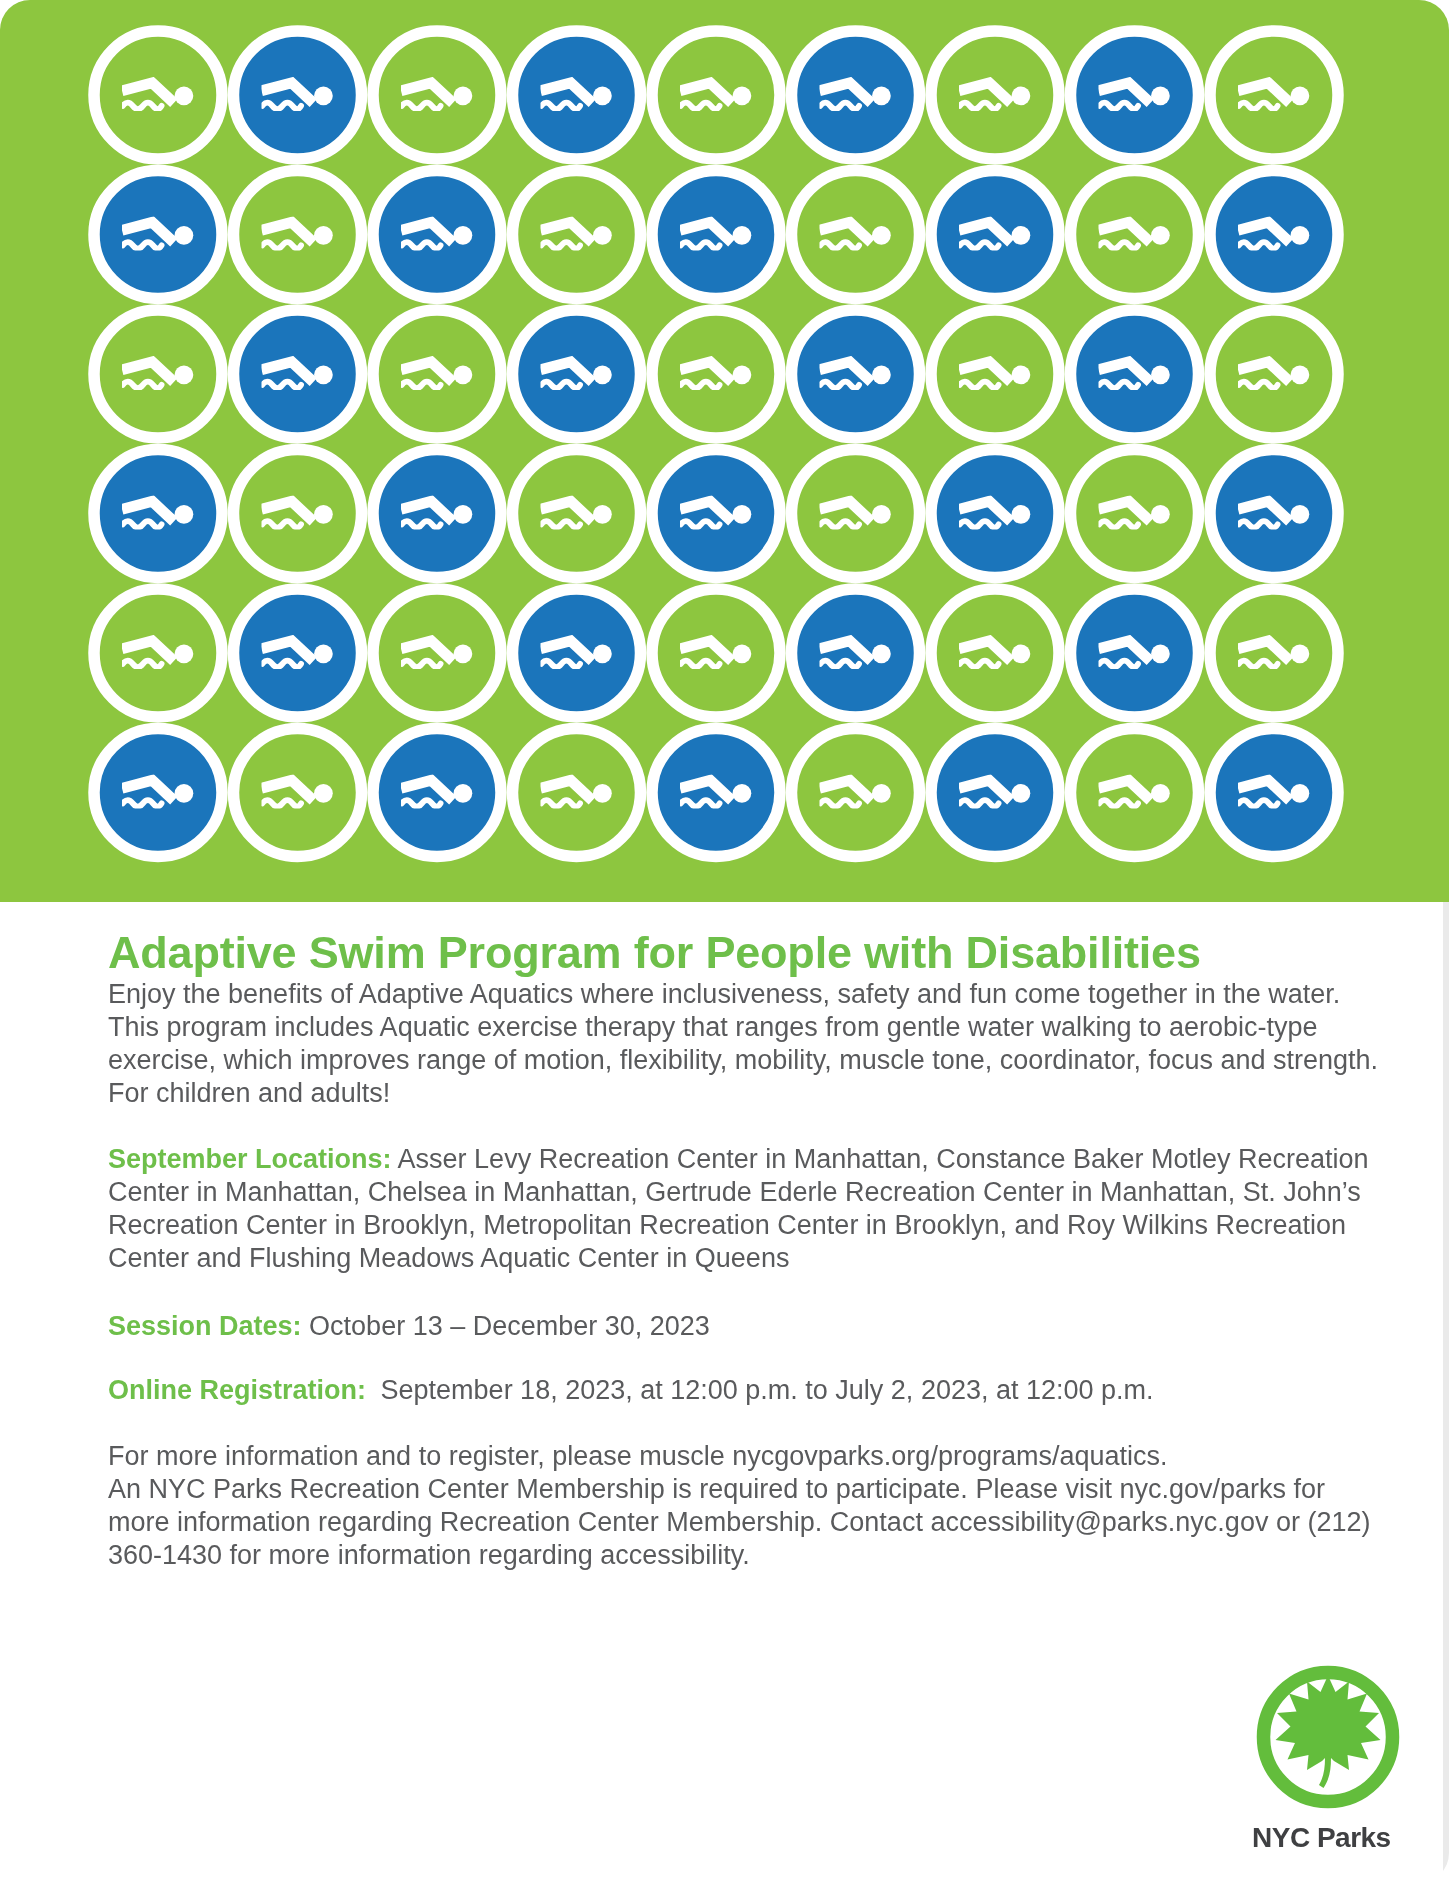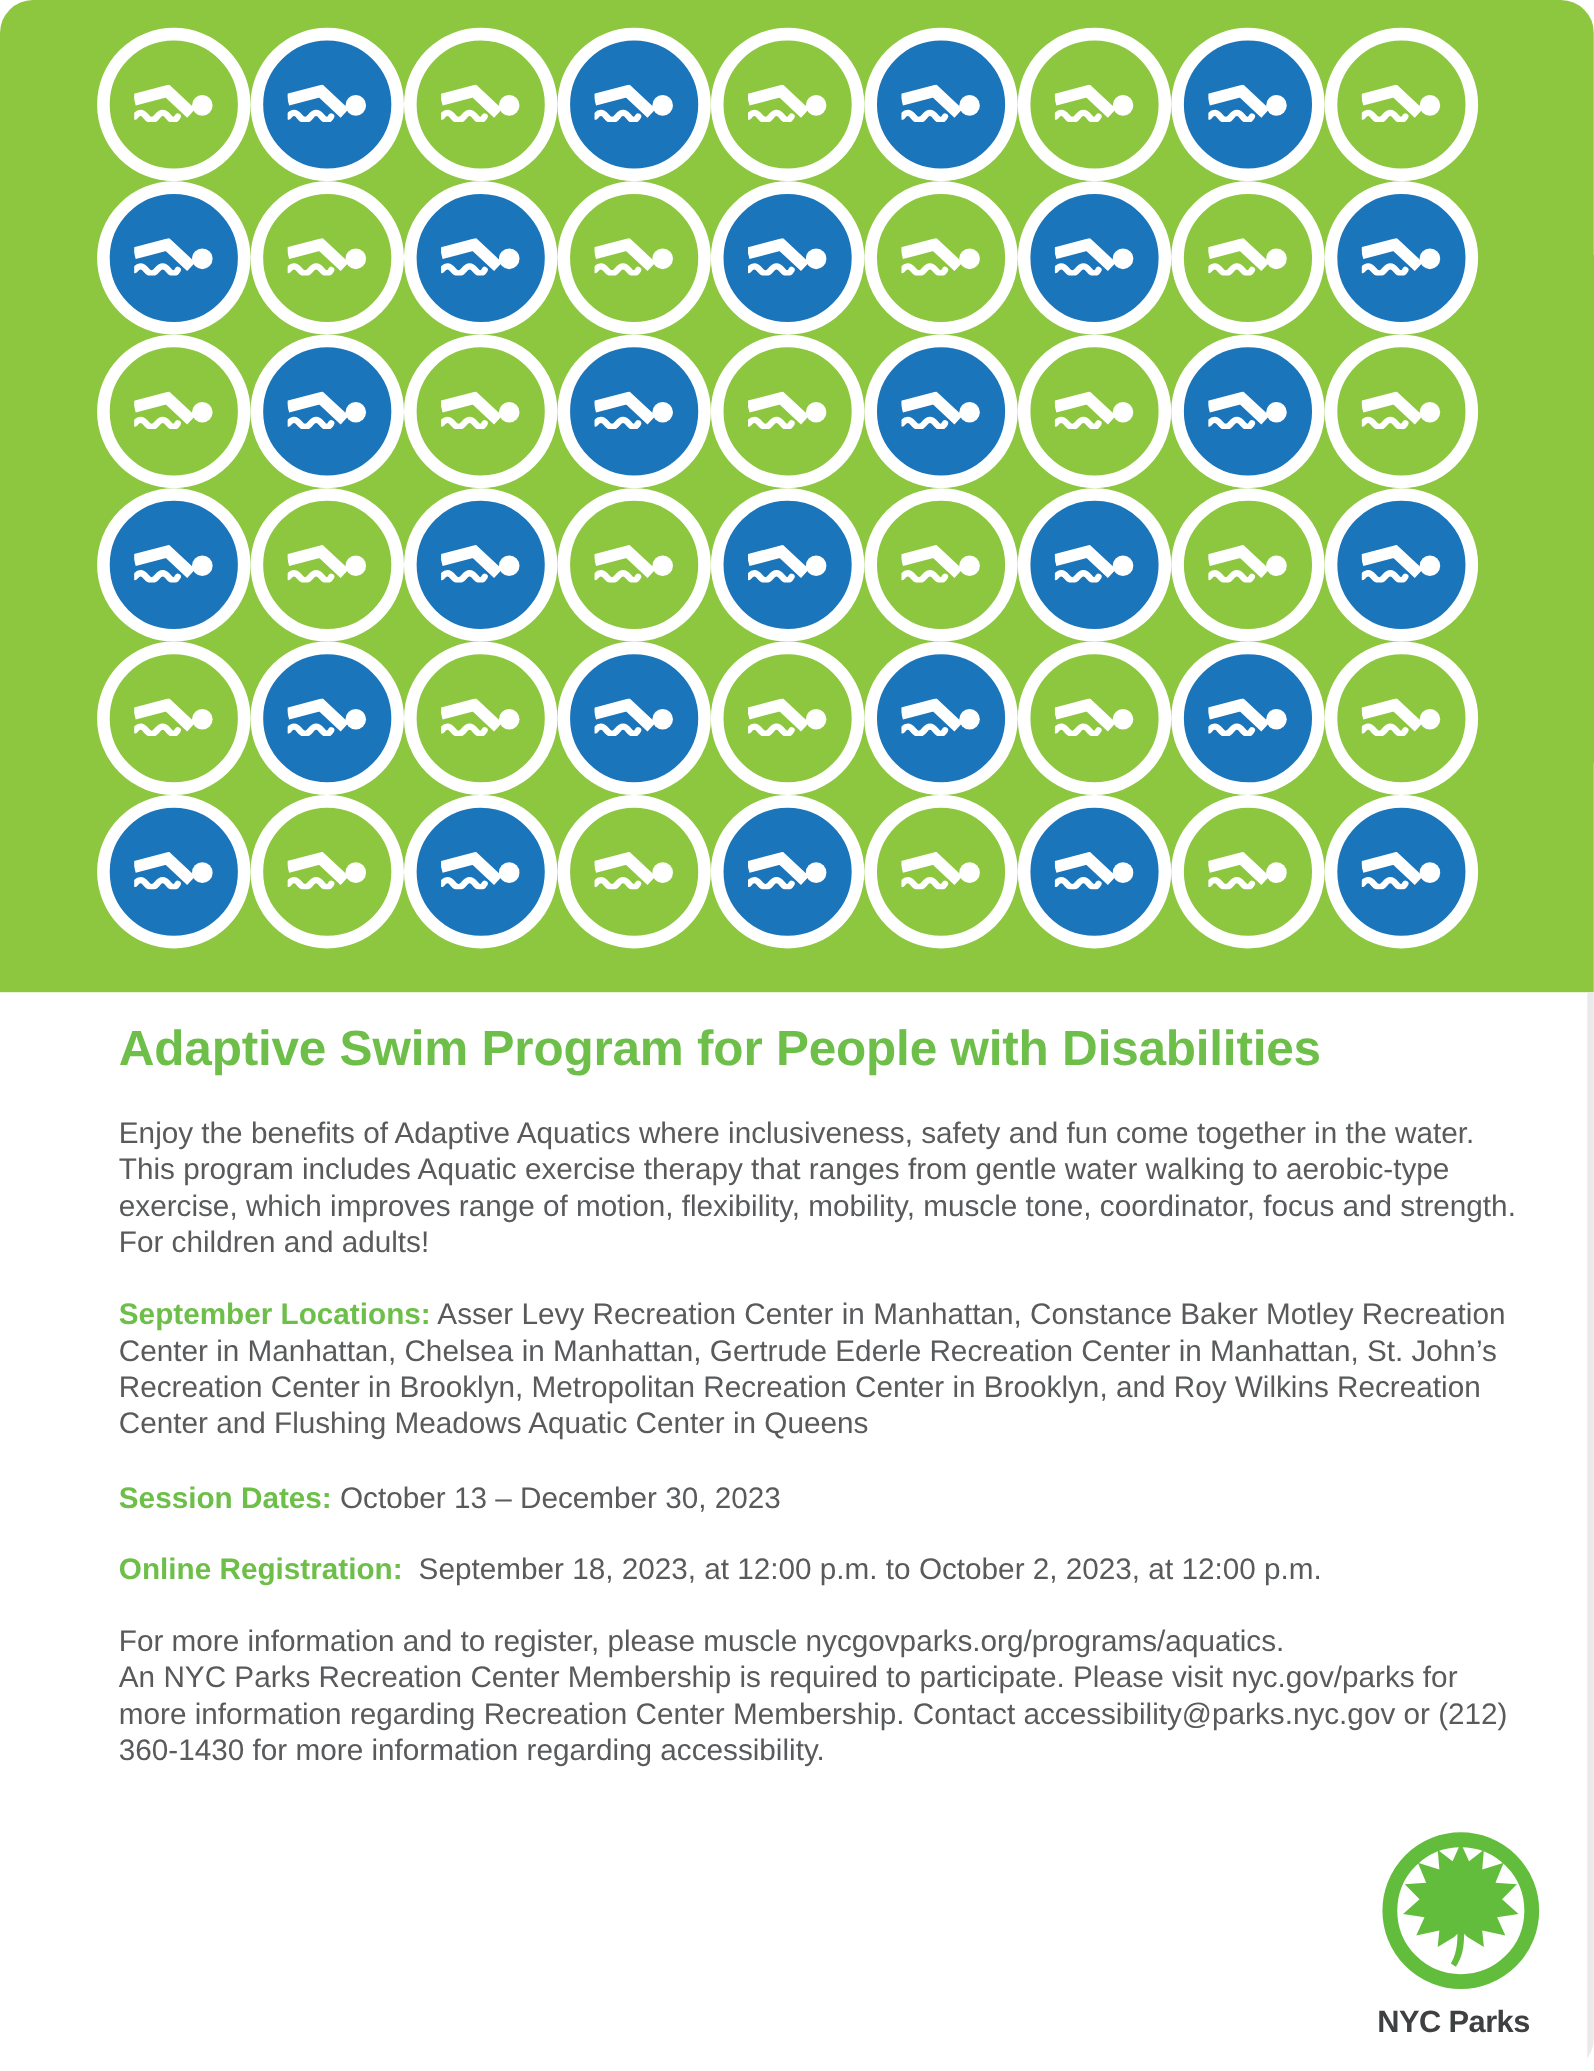--- a/index.html
+++ b/index.html
@@ -24,21 +24,21 @@
     font-size:27px;line-height:33px;
   }
   .content h1{
     margin:26px 0 0 0;
     font-size:45px;line-height:50px;
     letter-spacing:-0.2px;
     font-weight:bold;
     color:var(--heading-green);
   }
   .content p{margin:0;}
-  p.intro{margin-top:36px;}
+  p.intro{}
   p.locations{margin-top:33px;}
   p.session{margin-top:35px;}
   p.registration{margin-top:31px;}
   p.info{margin-top:33px;}
   .green-label{
     font-weight:bold;
     color:var(--heading-green);
   }
   .reg-text{margin-left:7px;}
   .info-line{display:block;}
@@ -305,21 +305,21 @@
       <span>Asser Levy Recreation Center in Manhattan, Constance Baker Motley Recreation Center in Manhattan, Chelsea in Manhattan, Gertrude Ederle Recreation Center in Manhattan, St. John’s Recreation Center in Brooklyn, Metropolitan Recreation Center in Brooklyn, and Roy Wilkins Recreation Center and Flushing Meadows Aquatic Center in Queens</span>
     </p>
 
     <p class="session">
       <span class="green-label">Session Dates:</span>
       <span>October 13 – December 30, 2023</span>
     </p>
 
     <p class="registration">
       <span class="green-label">Online Registration:</span>
-      <span class="reg-text">September 18, 2023, at 12:00 p.m. to October 2, 2023, at 12:00 p.m.</span>
+      <span class="reg-text">September 18, 2023, at 12:00 p.m. to July 2, 2023, at 12:00 p.m.</span>
     </p>
 
     <p class="info">
       <span class="info-line">For more information and to register, please muscle nycgovparks.org/programs/aquatics.</span>
       <span class="info-line">An NYC Parks Recreation Center Membership is required to participate. Please visit nyc.gov/parks for more information regarding Recreation Center Membership. Contact accessibility@parks.nyc.gov or (212) 360-1430 for more information regarding accessibility.</span>
     </p>
   </main>
 
   <div class="logo">
     <svg width="150" height="150" viewBox="0 0 100 100">

